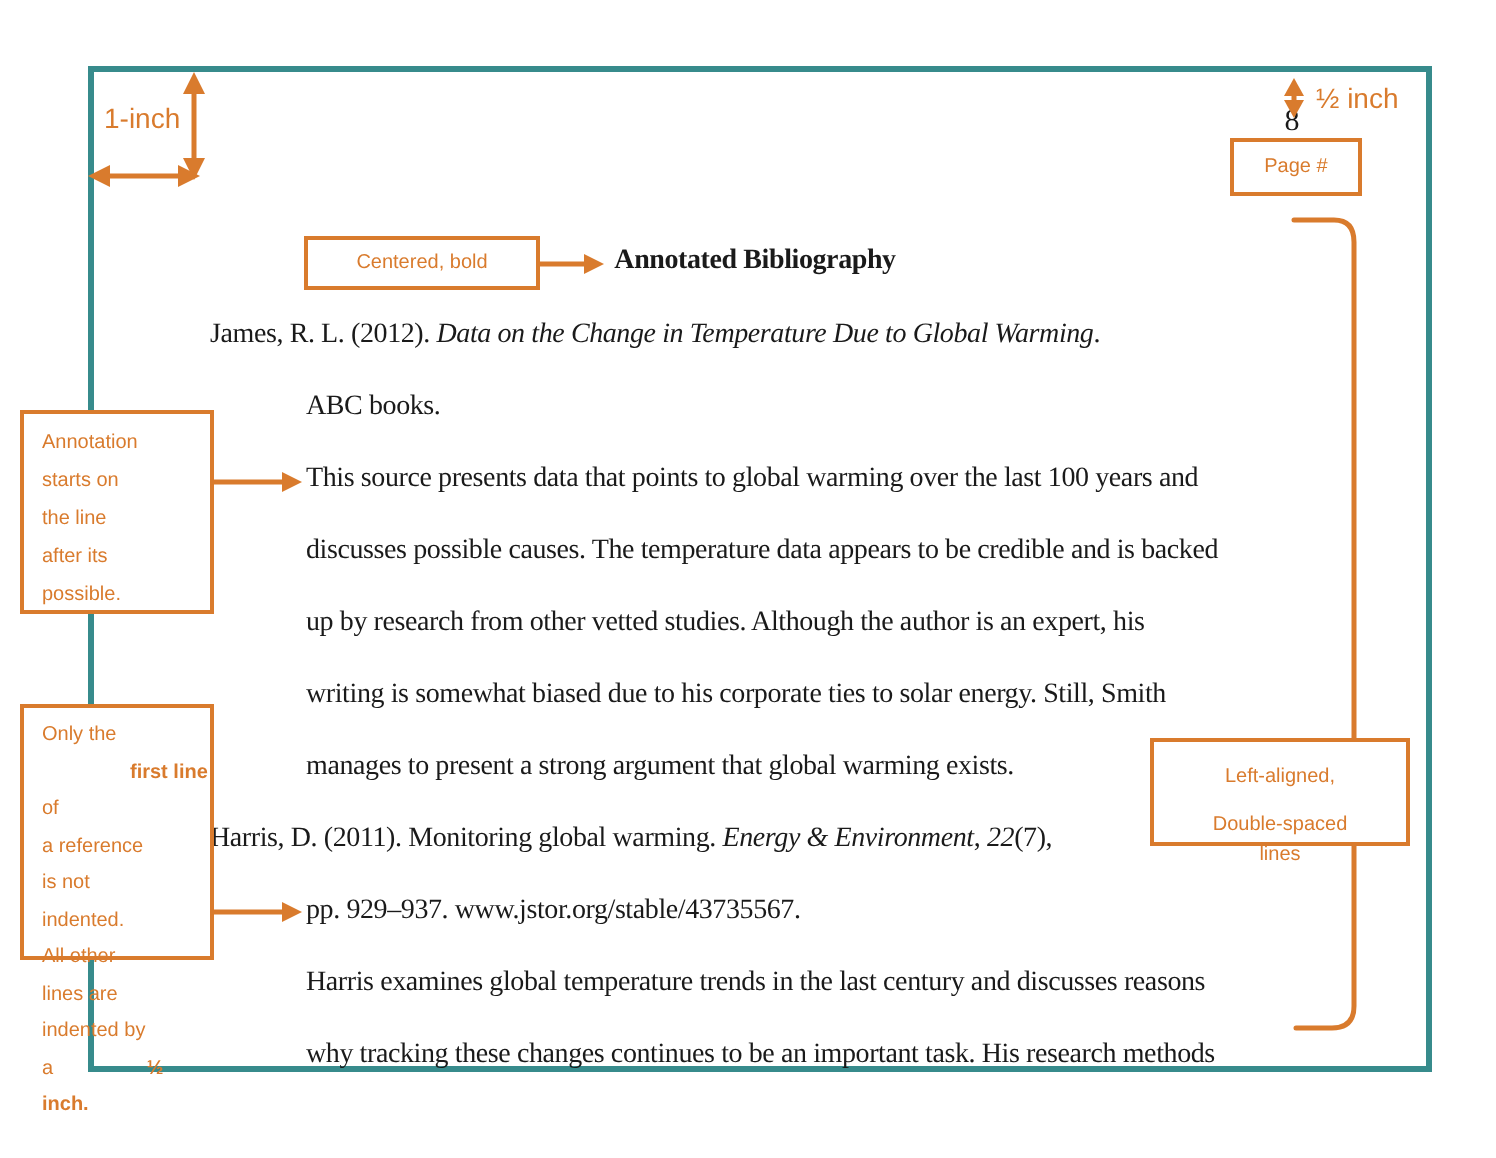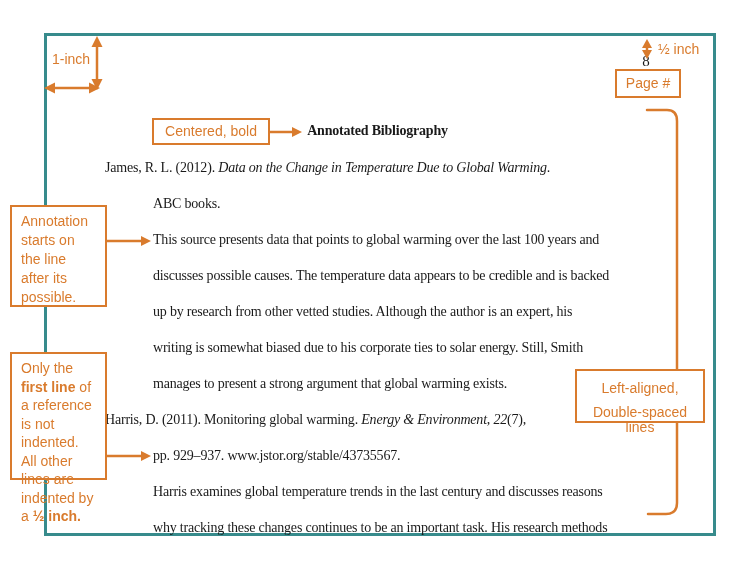--- a/index.html
+++ b/index.html
@@ -10,22 +10,22 @@
                border:3px solid #378B8C;box-sizing:border-box;background:transparent;}
   
   .doc-line{position:absolute;font-family:"Liberation Serif",serif;font-size:14px;
             letter-spacing:-0.2px;color:#1a1a1a;white-space:nowrap;line-height:16px;}
   .doc-line .i{font-style:italic;}
   .doc-line .b{font-weight:bold;}
   .page-num{position:absolute;left:636px;top:53px;width:20px;text-align:center;
             font-family:"Liberation Serif",serif;font-size:15px;color:#1a1a1a;}
   
   .callout{position:absolute;border:2px solid #D97B2D;background:#ffffff;color:#D97B2D;
-           box-sizing:border-box;font-size:14px;}
-  .callout .b{font-weight:bold;}
+           box-sizing:border-box;font-size:10px;}
+  .callout .b{font-weight:bold;margin-left:44px;}
   .lbl{position:absolute;color:#D97B2D;font-size:14px;white-space:nowrap;}
   .centered-box{left:152px;top:118px;width:118px;height:27px;text-align:center;line-height:23px;}
   .pagehash-box{left:615px;top:69px;width:66px;height:29px;text-align:center;line-height:25px;}
   .annot-box{left:10px;top:205px;width:97px;height:102px;padding:5px 0 0 9px;line-height:19px;}
   .indent-box{left:10px;top:352px;width:97px;height:128px;padding:5px 0 0 9px;line-height:18.5px;}
   .align-box{left:575px;top:369px;width:130px;height:54px;text-align:center;
              padding-top:10px;line-height:15px;}
   .align-box div:first-child{margin-bottom:9px;}
   .arrow-svg{position:absolute;}
 </style>

